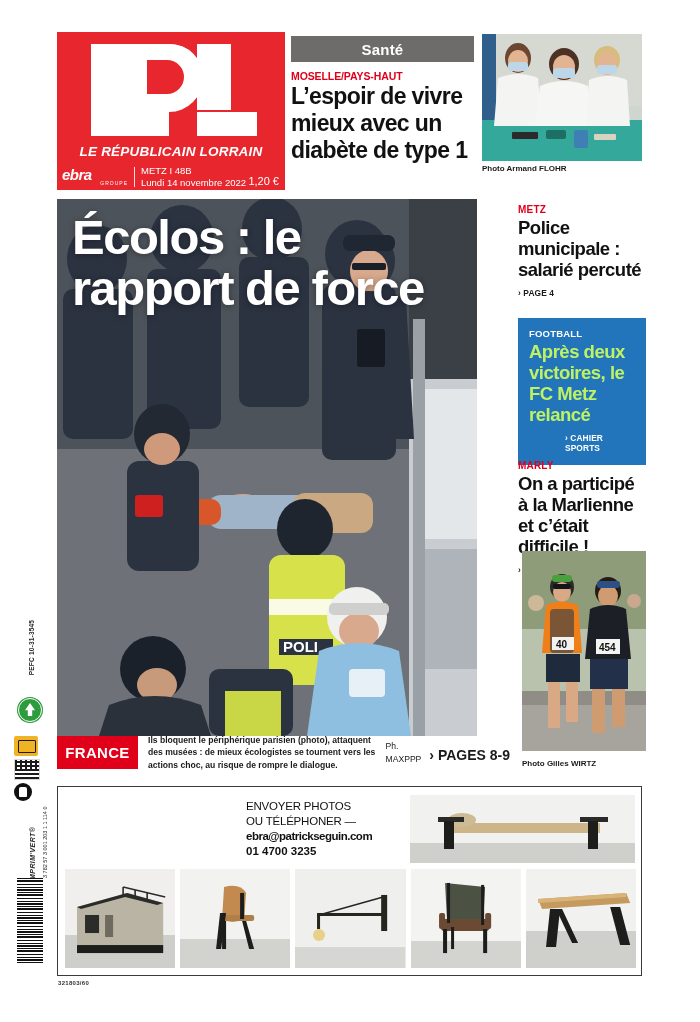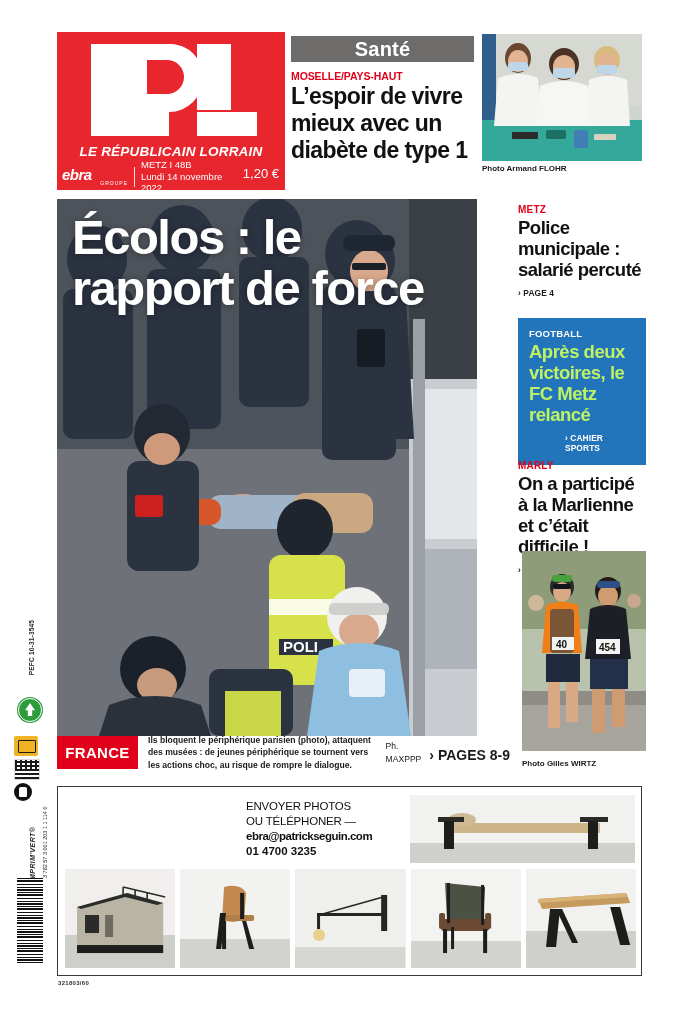--- a/index.html
+++ b/index.html
@@ -228,34 +228,34 @@
     margin: 0 6px 0 0;
   }
   .mast-info {
     color: #ffffff;
     font-size: 9.5px;
     line-height: 1.25;
     flex: 1;
   }
   .mast-price {
     color: #ffffff;
-    font-size: 13px;
+    font-size: 11px;
     padding-right: 6px;
     align-self: flex-end;
-    padding-bottom: 9px;
+    padding-bottom: 3px;
   }
 
   
   .sante-bar {
     position: absolute;
     left: 291px; top: 36px;
     width: 183px; height: 26px;
     background: #6e6c6a;
     color: #ffffff;
-    font-size: 20px;
+    font-size: 15px;
     font-weight: bold;
     display: flex;
     align-items: center;
     justify-content: center;
     letter-spacing: 0.2px;
   }
   .sante-kicker {
     position: absolute;
     left: 291px; top: 70px;
     color: #e1001a;
@@ -634,21 +634,21 @@
         <rect x="168" y="492" width="56" height="45" fill="#c9d645"></rect>
       </g>
     </svg>
   </div>
 
   <div class="main-headline">Écolos : le rapport de force</div>
 
   <div class="caption-bar">
     <div class="france-tag">FRANCE</div>
     <div class="caption-text">
-      <span>Ils bloquent le périphérique parisien (photo), attaquent des musées : de jeunes périphérique se tournent vers les actions choc, au risque de rompre le dialogue.</span>
+      <span>Ils bloquent le périphérique parisien (photo), attaquent des musées : de mieux écologistes se tournent vers les actions choc, au risque de rompre le dialogue.</span>
       <span class="caption-ph" style="padding-left:4px;">Ph. MAXPPP</span>
     </div>
     <div class="caption-pages">› PAGES 8-9</div>
   </div>
 
   <div class="rail block-metz" style="position:absolute; left:518px; top:204px; width:128px;">
     <div class="rail-kicker-red">METZ</div>
     <div class="rail-title">Police municipale : salarié percuté</div>
     <div class="rail-ref">› PAGE 4</div>
   </div>

